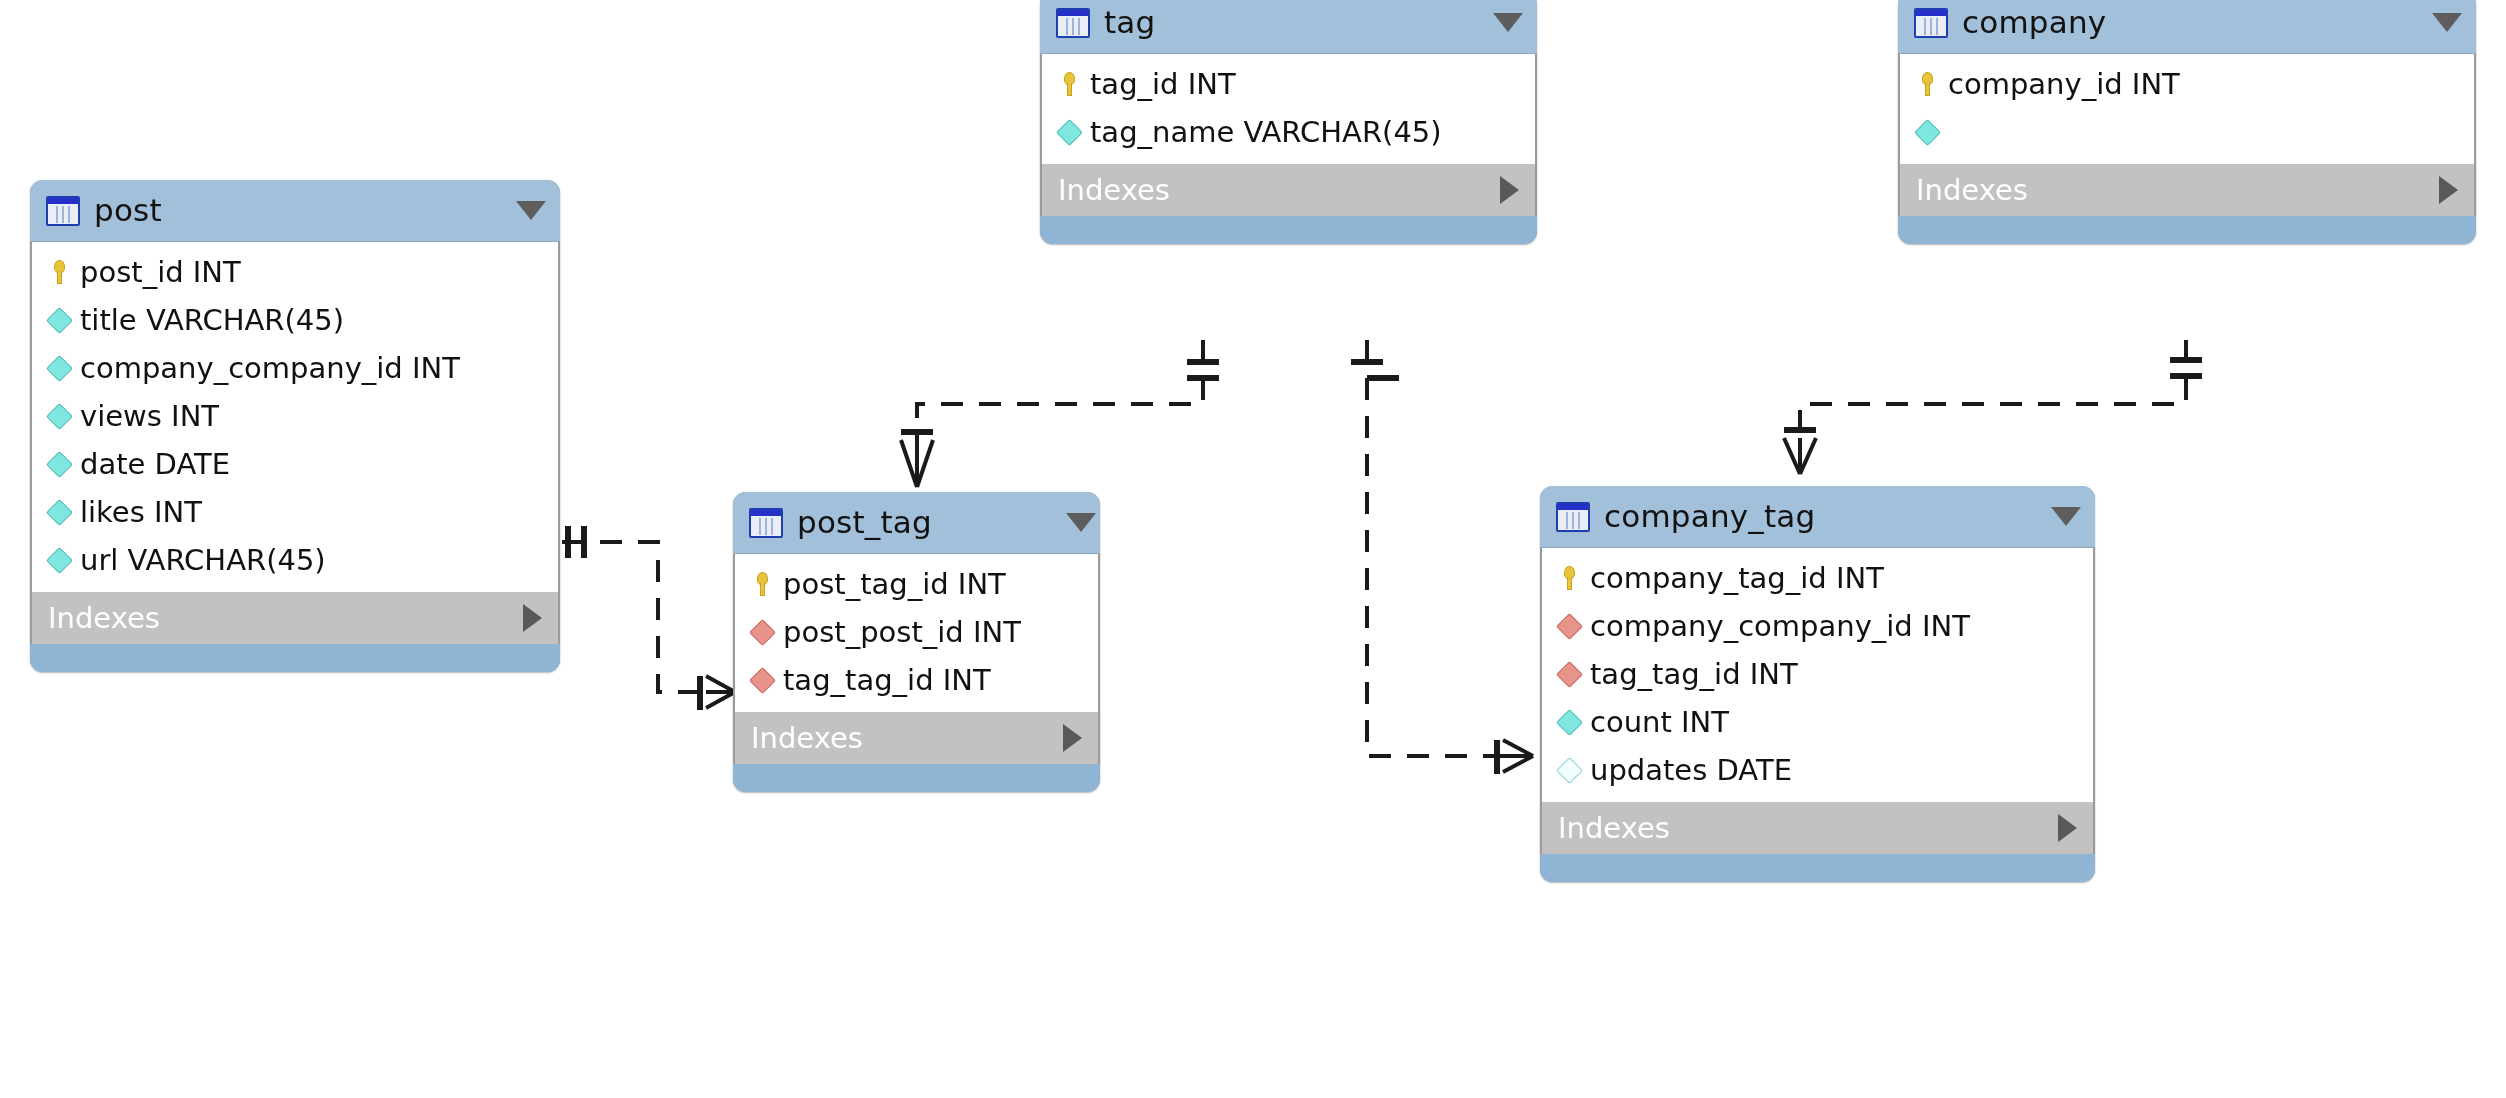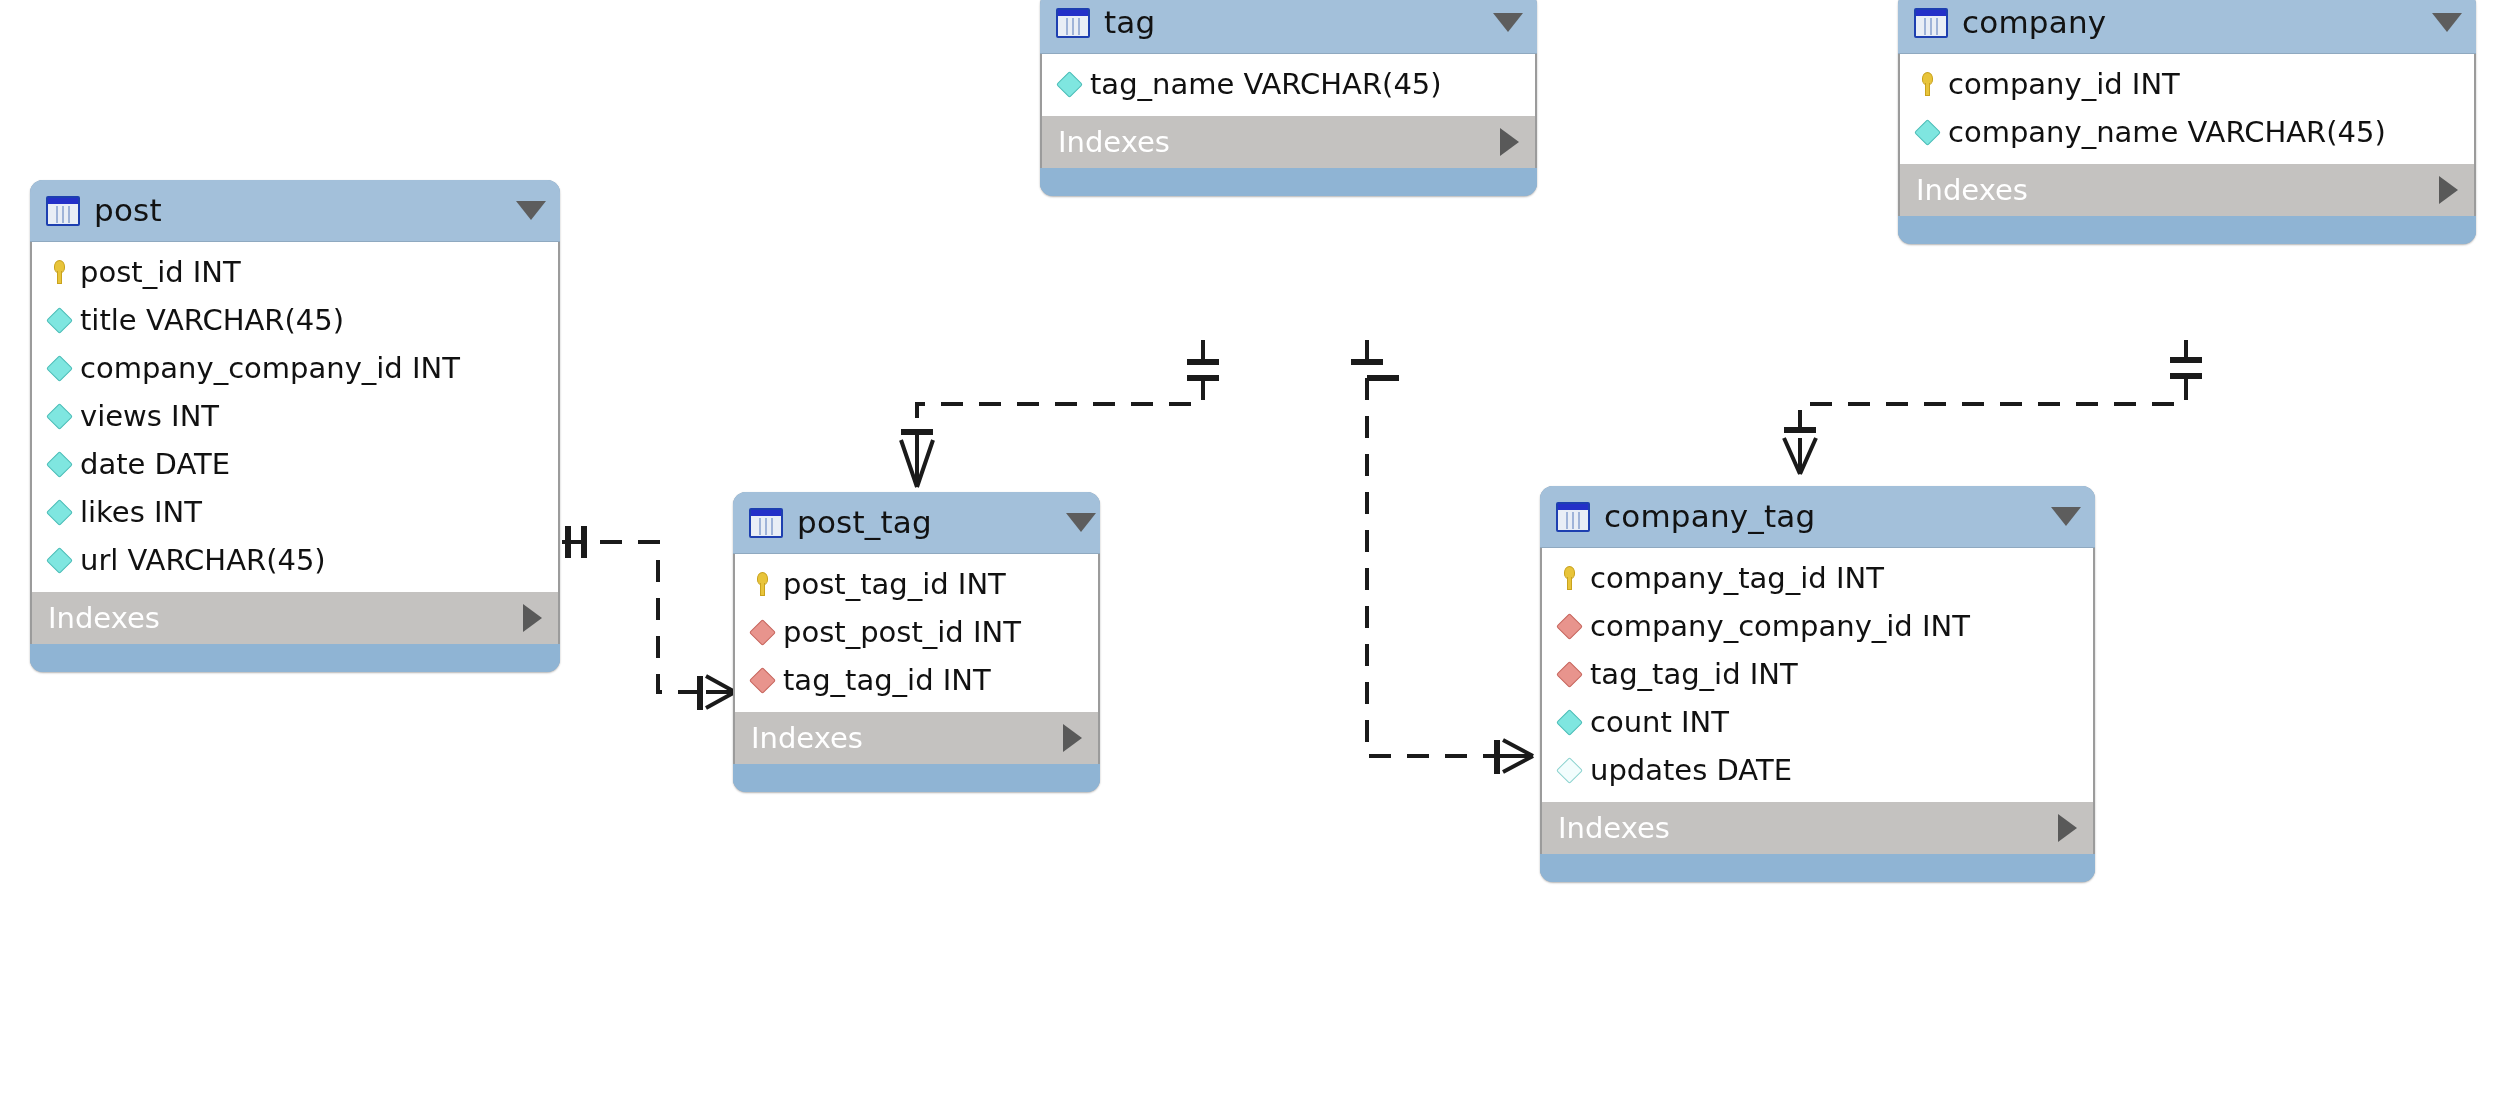--- a/index.html
+++ b/index.html
@@ -329,20 +329,29 @@
           <span class="ic-col" style="left:10px"></span>
           <span class="ic-col" style="left:16px"></span>
           <span class="ic-col" style="left:22px"></span>
         </span>
         <span class="tbl-title">tag</span>
         <span class="tbl-caret"></span>
       </div>
       <div class="tbl-cols">
         <div class="col-row">
           <span class="col-mark">
+              <span class="key-glyph">
+                <span class="kh"></span>
+                <span class="ks"></span>
+              </span>
+            </span>
+          <span class="col-label">tag_id INT</span>
+        </div>
+        <div class="col-row">
+          <span class="col-mark">
               <span class="dia nn"></span>
             </span>
           <span class="col-label">tag_name VARCHAR(45)</span>
         </div>
       </div>
       <div class="tbl-indexes">
         <span class="idx-label">Indexes</span>
         <span class="idx-caret"></span>
       </div>
       <div class="tbl-foot"></div>
@@ -369,21 +378,20 @@
                 <span class="kh"></span>
                 <span class="ks"></span>
               </span>
             </span>
           <span class="col-label">company_id INT</span>
         </div>
         <div class="col-row">
           <span class="col-mark">
               <span class="dia nn"></span>
             </span>
-          <span class="col-label">company_name VARCHAR(45)</span>
         </div>
       </div>
       <div class="tbl-indexes">
         <span class="idx-label">Indexes</span>
         <span class="idx-caret"></span>
       </div>
       <div class="tbl-foot"></div>
     </div>
   </div>
 

